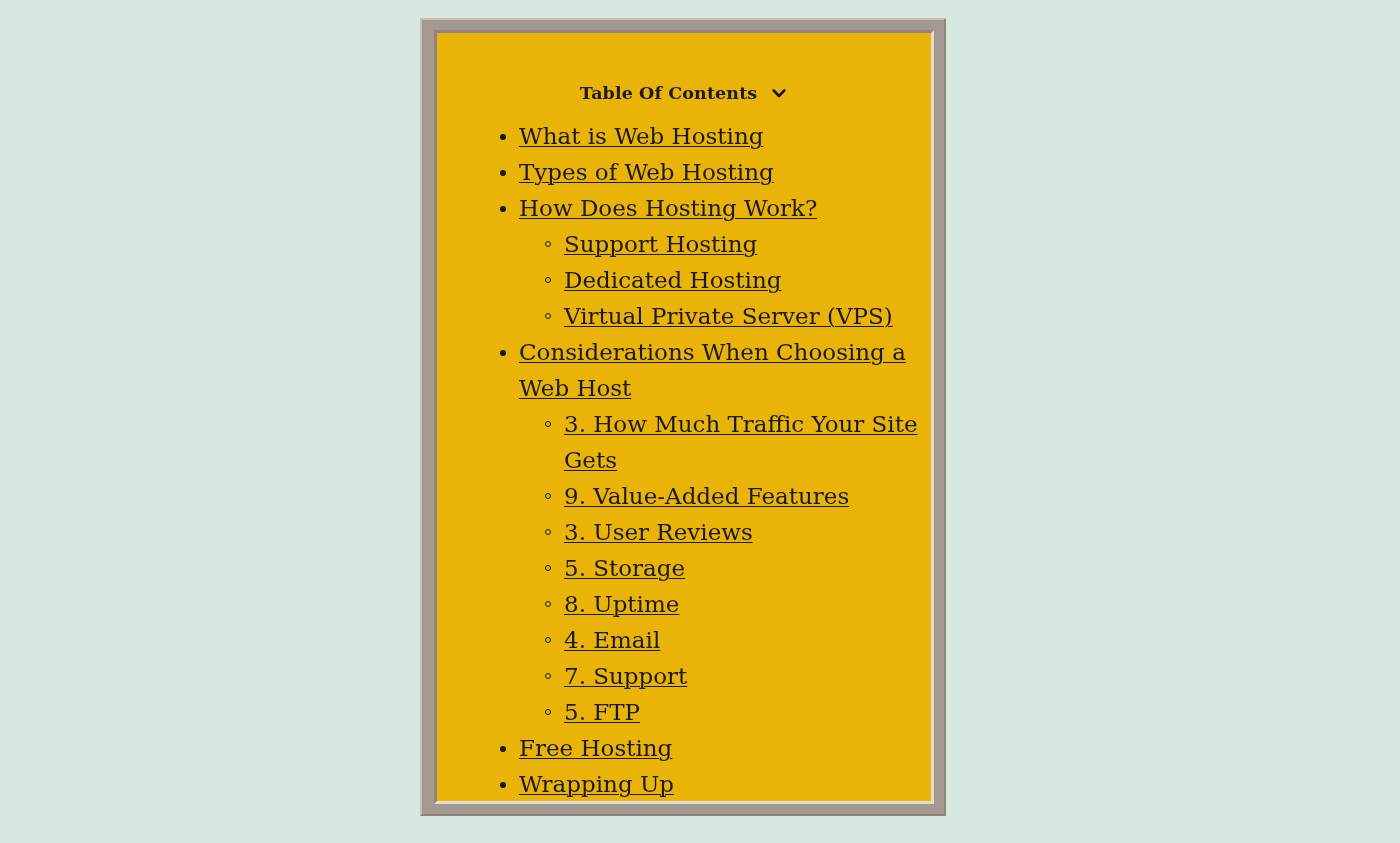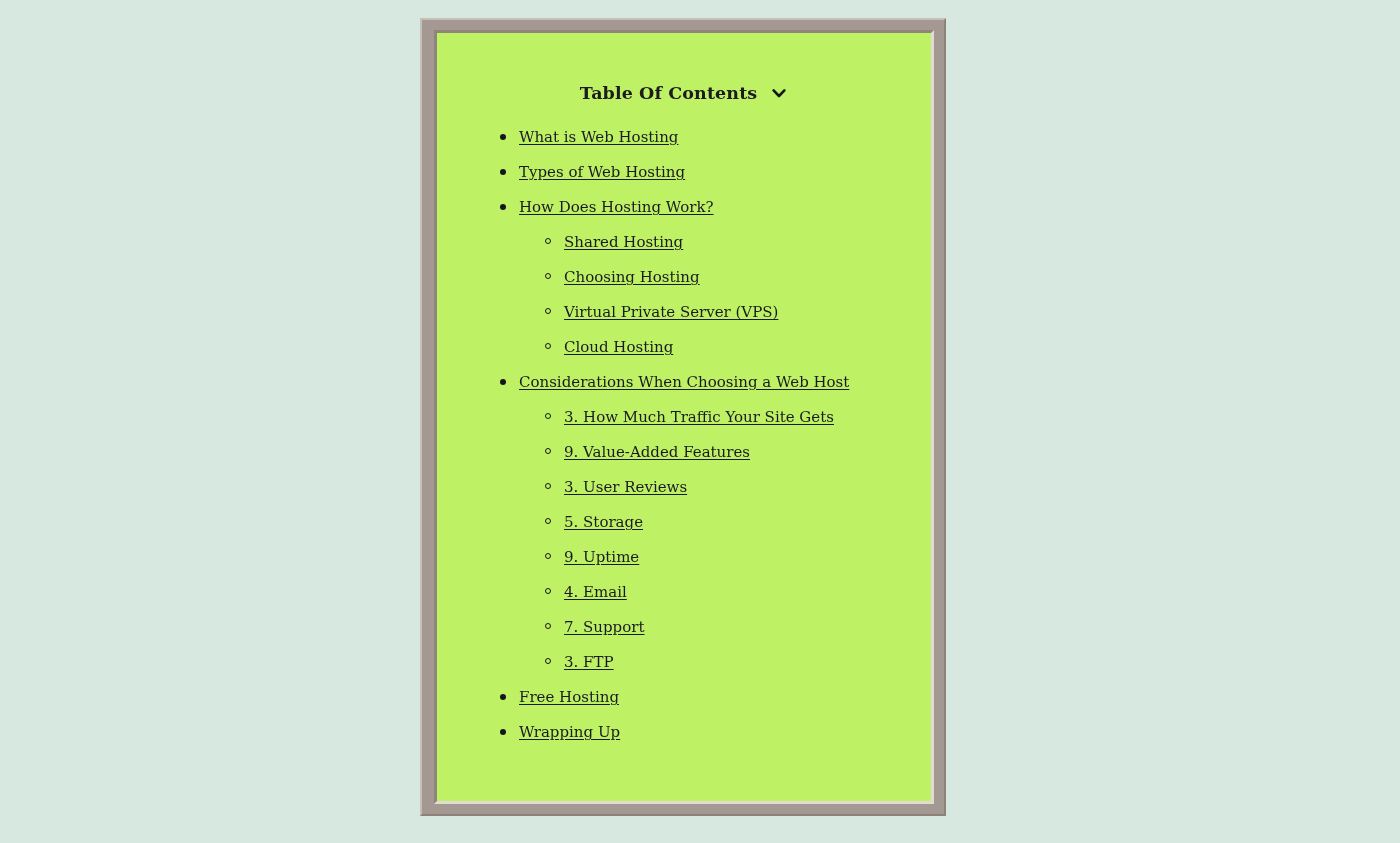--- a/index.html
+++ b/index.html
@@ -35,21 +35,21 @@
     border-right: 2px solid #8d827a;
     border-bottom: 2px solid #8d827a;
   }
 
   .toc-inner {
     position: absolute;
     left: 434px;
     top: 30px;
     width: 500px;
     height: 774px;
-    background: #bef264;
+    background: #eab308;
     box-sizing: border-box;
     border-top: 3px solid #8f857e;
     border-left: 3px solid #8f857e;
     border-right: 3px solid #e2dbd4;
     border-bottom: 3px solid #e2dbd4;
     padding: 10px 0 0 0;
     overflow: hidden;
   }
 
   .toc-header {
@@ -125,21 +125,21 @@
     background: transparent;
     box-sizing: border-box;
   }
 
   a.toc-link {
     color: #1a1a22;
     text-decoration: underline;
     text-underline-offset: 2px;
     text-decoration-thickness: 1px;
     font-family: "DejaVu Serif", "Liberation Serif", serif;
-    font-size: 15px;
+    font-size: 23px;
     cursor: pointer;
   }
 </style>
 </head>
 <body>
 
 <div class="page">
 
   <div class="toc-frame"></div>
 
@@ -164,30 +164,27 @@
         <a class="toc-link">Types of Web Hosting</a>
       </li>
 
       <li class="toc-item lvl1">
         <a class="toc-link">How Does Hosting Work?</a>
       </li>
 
       <li style="list-style:none;">
         <ul class="toc-list level-2">
           <li class="toc-item lvl2">
-            <a class="toc-link">Shared Hosting</a>
-          </li>
-          <li class="toc-item lvl2">
-            <a class="toc-link">Choosing Hosting</a>
+            <a class="toc-link">Support Hosting</a>
+          </li>
+          <li class="toc-item lvl2">
+            <a class="toc-link">Dedicated Hosting</a>
           </li>
           <li class="toc-item lvl2">
             <a class="toc-link">Virtual Private Server (VPS)</a>
-          </li>
-          <li class="toc-item lvl2">
-            <a class="toc-link">Cloud Hosting</a>
           </li>
         </ul>
       </li>
 
       <li class="toc-item lvl1">
         <a class="toc-link">Considerations When Choosing a Web Host</a>
       </li>
 
       <li style="list-style:none;">
         <ul class="toc-list level-2">
@@ -197,30 +194,30 @@
           <li class="toc-item lvl2">
             <a class="toc-link">9. Value-Added Features</a>
           </li>
           <li class="toc-item lvl2">
             <a class="toc-link">3. User Reviews</a>
           </li>
           <li class="toc-item lvl2">
             <a class="toc-link">5. Storage</a>
           </li>
           <li class="toc-item lvl2">
-            <a class="toc-link">9. Uptime</a>
+            <a class="toc-link">8. Uptime</a>
           </li>
           <li class="toc-item lvl2">
             <a class="toc-link">4. Email</a>
           </li>
           <li class="toc-item lvl2">
             <a class="toc-link">7. Support</a>
           </li>
           <li class="toc-item lvl2">
-            <a class="toc-link">3. FTP</a>
+            <a class="toc-link">5. FTP</a>
           </li>
         </ul>
       </li>
 
       <li class="toc-item lvl1">
         <a class="toc-link">Free Hosting</a>
       </li>
 
       <li class="toc-item lvl1">
         <a class="toc-link">Wrapping Up</a>

